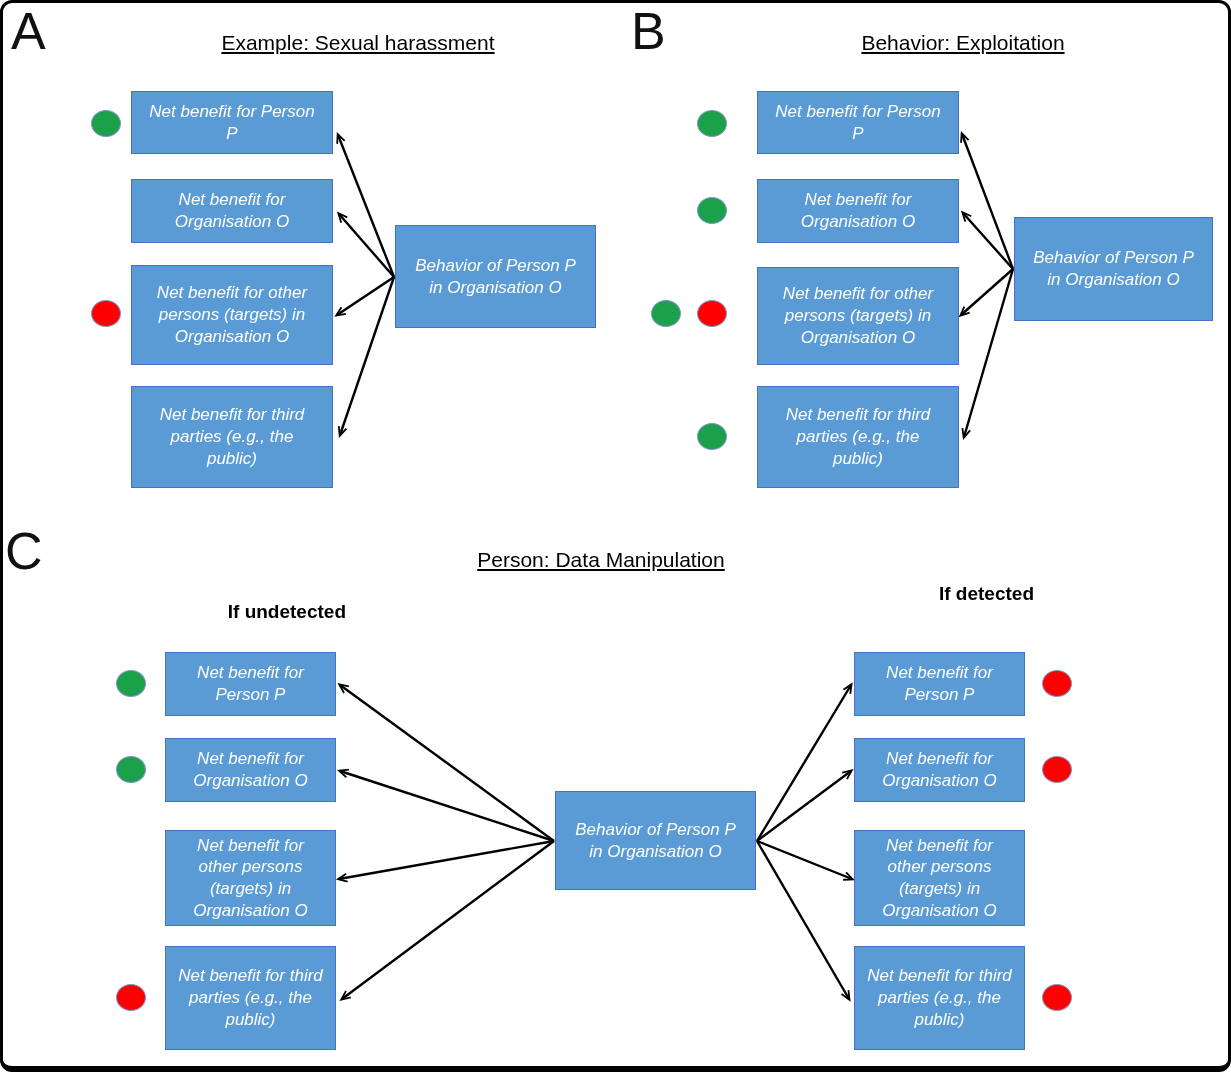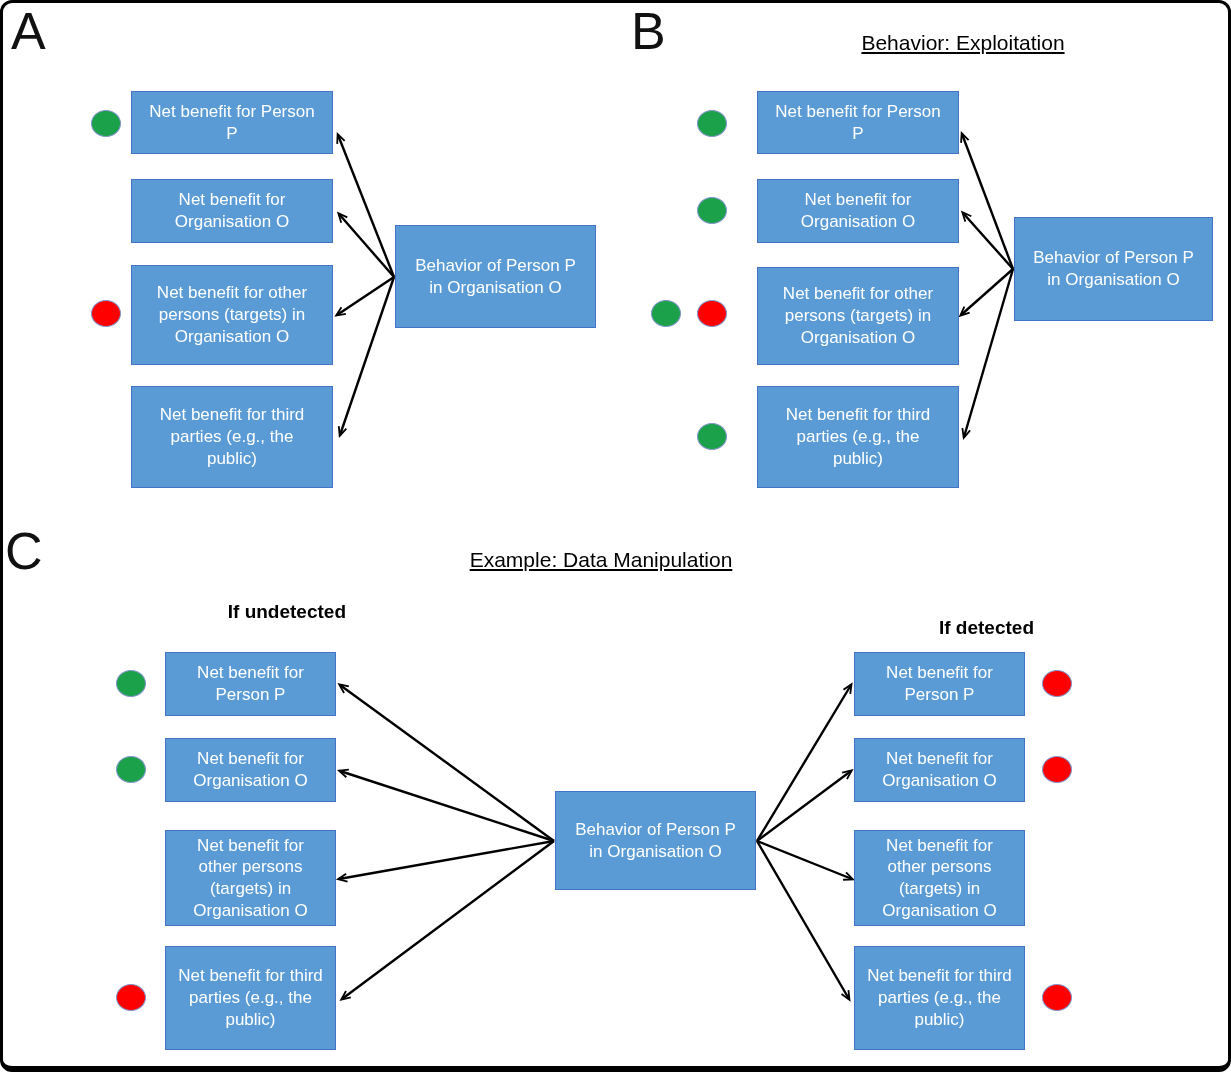--- a/index.html
+++ b/index.html
@@ -3,42 +3,42 @@
 <meta charset="utf-8">
 <style>
   html,body{margin:0;padding:0;background:#fff;font-family:"Liberation Sans",sans-serif;}
   #canvas{position:relative;width:1231px;height:1072px;box-sizing:border-box;
           background:#fff;border:3px solid #000;border-bottom-width:6px;border-radius:12px;overflow:hidden;}
   .panel-letter{position:absolute;font-size:52px;font-weight:400;color:#111;line-height:1;}
   .panel-title{position:absolute;font-size:21px;color:#000;text-align:center;text-decoration:underline;}
   .col-header{position:absolute;font-size:19px;font-weight:700;color:#000;text-align:right;}
   .node{position:absolute;background:#5B9BD5;border:1.5px solid #4472C4;box-sizing:border-box;
         color:#fff;font-size:17px;line-height:1.28;display:flex;align-items:center;justify-content:center;
-        text-align:center;padding:4px 12px;}
+        text-align:center;padding:4px 12px;font-style:italic;}
   
   .pa-letter{left:8px;top:2px;}
   .pa-title{left:170px;top:28px;width:370px;}
   .pa-b1{left:128px;top:88px;width:202px;height:63px;}
   .pa-b2{left:128px;top:176px;width:202px;height:64px;}
   .pa-b3{left:128px;top:262px;width:202px;height:100px;}
   .pa-b4{left:128px;top:383px;width:202px;height:102px;}
   .pa-center{left:392px;top:222px;width:201px;height:103px;}
   
   .pb-letter{left:628px;top:2px;}
   .pb-title{left:790px;top:28px;width:340px;}
   .pb-b1{left:754px;top:88px;width:202px;height:63px;}
   .pb-b2{left:754px;top:176px;width:202px;height:64px;}
   .pb-b3{left:754px;top:264px;width:202px;height:98px;}
   .pb-b4{left:754px;top:383px;width:202px;height:102px;}
   .pb-center{left:1011px;top:214px;width:199px;height:104px;}
   
   .pc-letter{left:2px;top:522px;}
   .pc-title{left:398px;top:545px;width:400px;}
   .pc-header-left{left:143px;top:598px;width:200px;}
-  .pc-header-right{left:831px;top:614px;width:200px;}
+  .pc-header-right{left:831px;top:580px;width:200px;}
   .pc-l1{left:162px;top:649px;width:171px;height:64px;}
   .pc-l2{left:162px;top:735px;width:171px;height:64px;}
   .pc-l3{left:162px;top:827px;width:171px;height:96px;}
   .pc-l4{left:162px;top:943px;width:171px;height:104px;}
   .pc-r1{left:851px;top:649px;width:171px;height:64px;}
   .pc-r2{left:851px;top:735px;width:171px;height:64px;}
   .pc-r3{left:851px;top:827px;width:171px;height:96px;}
   .pc-r4{left:851px;top:943px;width:171px;height:104px;}
   .pc-center{left:552px;top:788px;width:201px;height:99px;}
   
@@ -89,20 +89,21 @@
       <line x1="551" y1="838" x2="339" y2="996" marker-end="url(#ah)"></line>
 
       <line x1="754" y1="838" x2="848" y2="682" marker-end="url(#ah)"></line>
       <line x1="754" y1="838" x2="848" y2="768" marker-end="url(#ah)"></line>
       <line x1="754" y1="838" x2="849" y2="876" marker-end="url(#ah)"></line>
       <line x1="754" y1="838" x2="846" y2="996" marker-end="url(#ah)"></line>
     </g>
   </svg>
 
   <div class="panel-letter pa-letter">A</div>
+  <div class="panel-title pa-title">Example: Sexual harassment</div>
 
   <div class="node pa-b1">Net benefit for Person P</div>
   <div class="node pa-b2">Net benefit for Organisation O</div>
   <div class="node pa-b3">Net benefit for other persons (targets) in Organisation O</div>
   <div class="node pa-b4">Net benefit for third parties (e.g., the public)</div>
   <div class="node pa-center">Behavior of Person P in Organisation O</div>
 
   <div class="dots end dots-a1">
       <span class="dot" style="background: rgb(27, 161, 73); border-color: rgb(132, 150, 203);"></span>
     </div>
@@ -127,21 +128,21 @@
     </div>
   <div class="dots end dots-b3">
       <span class="dot" style="background: rgb(27, 161, 73); border-color: rgb(132, 150, 203);"></span>
       <span class="dot" style="background: rgb(254, 0, 0); border-color: rgb(132, 150, 203);"></span>
     </div>
   <div class="dots end dots-b4">
       <span class="dot" style="background: rgb(27, 161, 73); border-color: rgb(132, 150, 203);"></span>
     </div>
 
   <div class="panel-letter pc-letter">C</div>
-  <div class="panel-title pc-title">Example: Data Manipulation</div>
+  <div class="panel-title pc-title">Person: Data Manipulation</div>
   <div class="col-header pc-header-left">If undetected</div>
   <div class="col-header pc-header-right">If detected</div>
 
   <div class="node pc-l1">Net benefit for Person P</div>
   <div class="node pc-l2">Net benefit for Organisation O</div>
   <div class="node pc-l3">Net benefit for other persons (targets) in Organisation O</div>
   <div class="node pc-l4">Net benefit for third parties (e.g., the public)</div>
 
   <div class="node pc-r1">Net benefit for Person P</div>
   <div class="node pc-r2">Net benefit for Organisation O</div>

